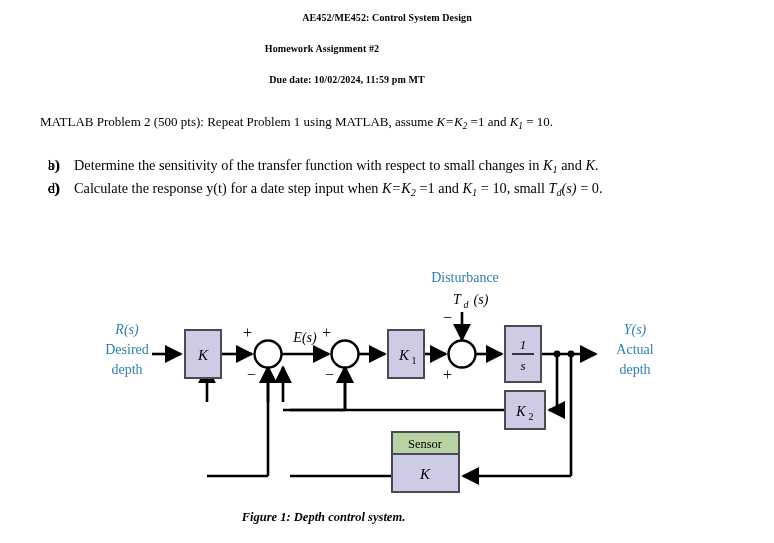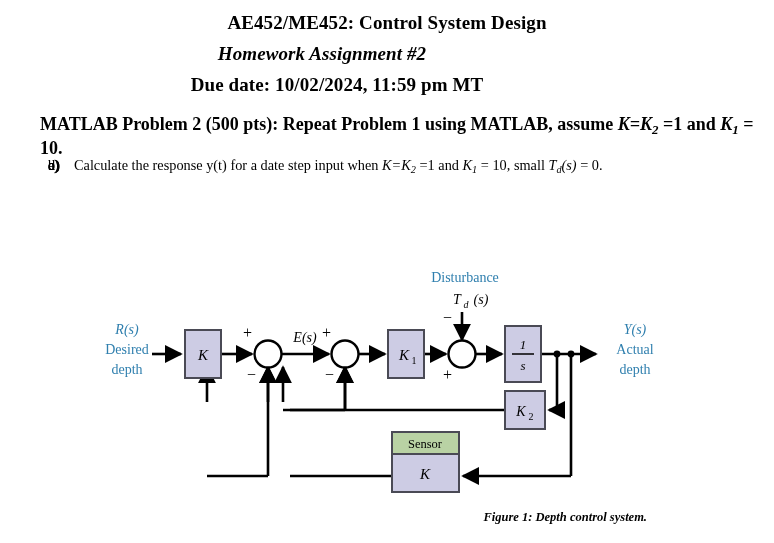--- a/index.html
+++ b/index.html
@@ -9,30 +9,30 @@
     font-family:"Liberation Serif", serif;
     color:#000;
     overflow:hidden;
     position:relative;
   }
   .page{position:relative;width:774px;height:543px;}
 
   .title-line{
     text-align:center;
     font-weight:bold;
-    font-size:19px;
+    font-size:10px;
     letter-spacing:.1px;
   }
   #t1{position:absolute;left:0;top:12px;width:774px;}
-  #t2{position:absolute;left:0;top:43px;width:644px;font-style:italic;}
-  #t3{position:absolute;left:4px;top:74px;width:666px;}
+  #t2{position:absolute;left:0;top:43px;width:644px;}
+  #t3{position:absolute;left:14px;top:74px;width:666px;}
 
   #problem{
     position:absolute;left:40px;top:114px;width:720px;
-    font-size:18px;font-weight:bold;
+    font-size:13px;font-weight:normal;
   }
 
   .ital{font-style:italic;}
   .sub{font-size:.72em;vertical-align:-0.28em;font-style:italic;}
 
   ol.items{
     position:absolute;left:48px;top:156px;width:700px;
     margin:0;padding:0;list-style:none;
     font-size:14.3px;line-height:19.6px;
   }
@@ -42,21 +42,21 @@
   ol.items li .lbl{position:absolute;left:0;top:0;width:20px;}
 
   
   #diagram{position:absolute;left:0;top:262px;width:774px;height:250px;}
   #diagram svg{display:block;}
 
   .bluelabel{fill:#2f7fae;font-family:"Liberation Serif",serif;}
   .blackt{fill:#000;font-family:"Liberation Serif",serif;}
 
   #caption{
-    position:absolute;left:0;top:510px;width:647px;text-align:right;
+    position:absolute;left:0;top:510px;width:647px;text-align:center;
     font-size:12.5px;font-weight:bold;font-style:italic;
   }
 </style>
 </head>
 <body>
 
 <div class="page">
 
   <div class="title-line" id="t1">AE452/ME452: Control System Design</div>
   <div class="title-line" id="t2">Homework Assignment #2</div>
@@ -64,21 +64,21 @@
 
   <div id="problem">
     <span>MATLAB Problem 2 (500 pts):</span>
     <span>
       <span>Repeat Problem 1 using MATLAB, assume </span><span class="ital">K=K</span><span class="sub">2</span><span> =1 and </span><span class="ital">K</span><span class="sub">1</span><span> = 10.</span>
     </span>
   </div>
 
   <ol class="items" id="items-list">
       <li><span class="lbl">a)</span></li>
-      <li><span class="lbl">b)</span></li>
+      <li><span class="lbl">b)</span><span><span>Determine the sensitivity of the transfer function with respect to small changes in </span><span class="ital">K</span><span class="sub">1</span><span> and </span><span class="ital">K</span><span>.</span></span></li>
       <li><span class="lbl">c)</span></li>
       <li><span class="lbl">d)</span></li>
       <li><span class="lbl">e)</span><span><span>Calculate the response y(t) for a date step input when </span><span class="ital">K=K</span><span class="sub">2</span><span> =1 and </span><span class="ital">K</span><span class="sub">1</span><span> = 10, small </span><span class="ital">T</span><span class="sub">d</span><span class="ital">(s)</span><span> = 0.</span></span></li>
     </ol>
 
   <div id="diagram">
     <svg width="774" height="250" viewBox="0 0 774 250" xmlns="http://www.w3.org/2000/svg">
       <defs>
         <marker id="arr" viewBox="0 0 10 10" refX="9" refY="5" markerWidth="7" markerHeight="7" orient="auto-start-reverse">
           <path d="M 0 0 L 10 5 L 0 10 z" fill="#000"></path>

